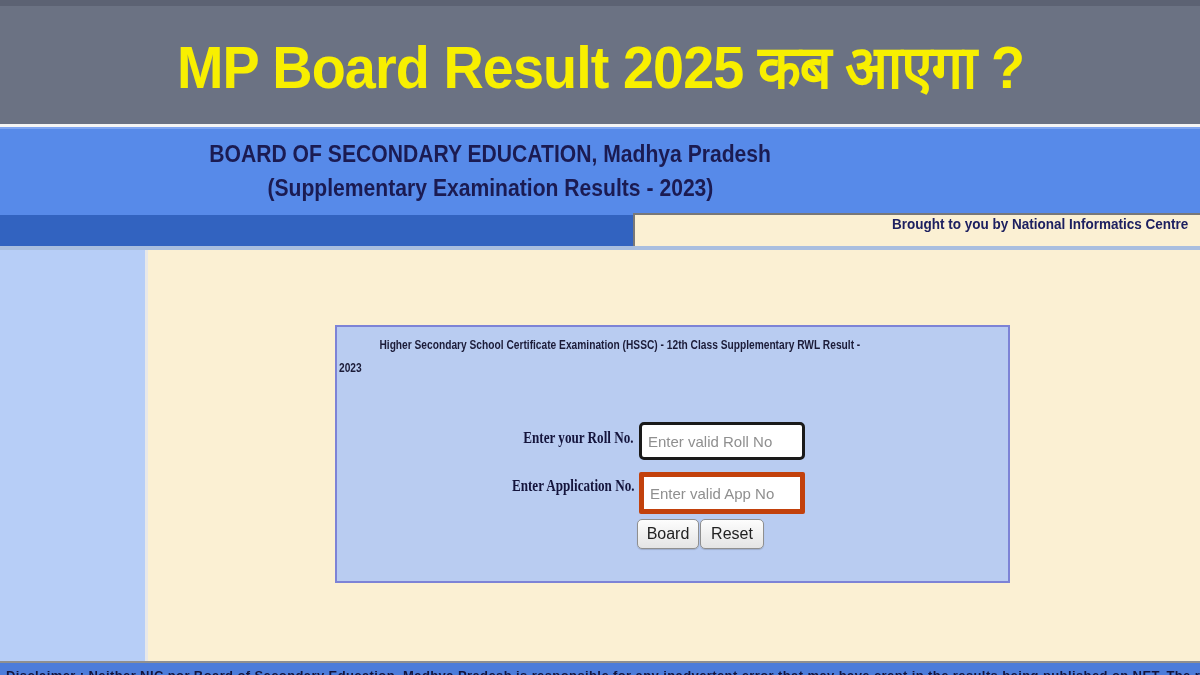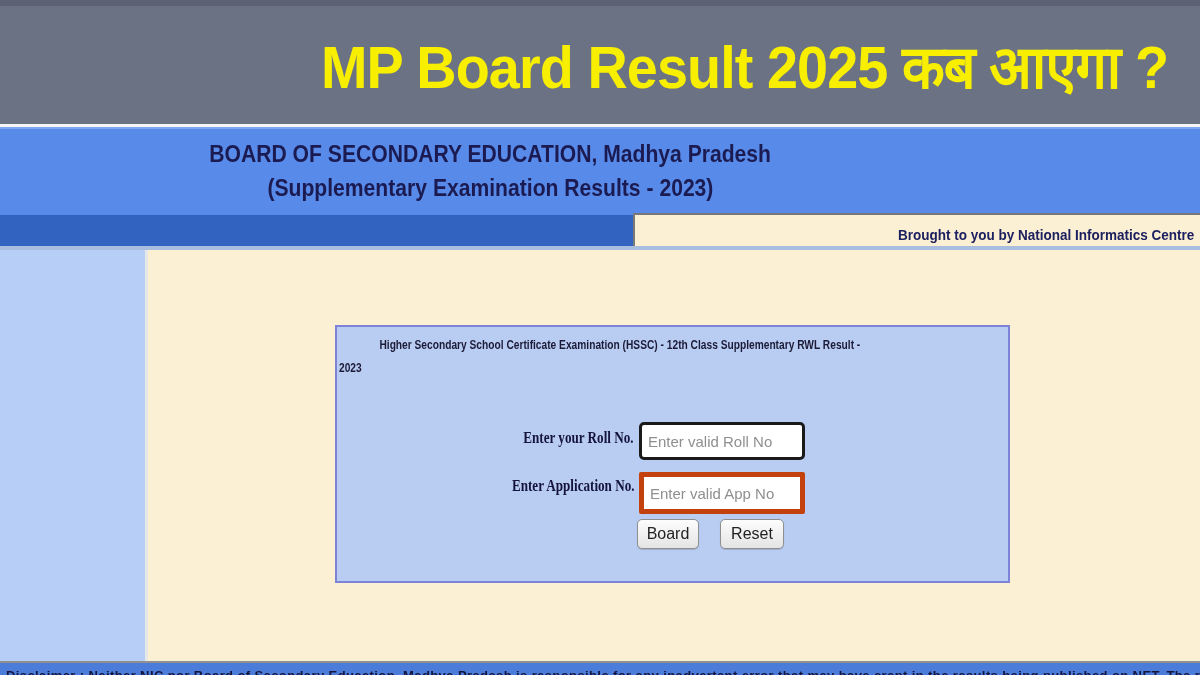--- a/index.html
+++ b/index.html
@@ -3,40 +3,40 @@
 <meta charset="utf-8">
 <style>
   * { margin:0; padding:0; box-sizing:border-box; }
   html,body { background:#2a2a2a; font-family:"Liberation Sans", sans-serif; }
   #screen { position:relative; width:1200px; height:675px; overflow:hidden;
             background:var(--cream); margin:0 auto; }
 
   
   .banner { position:absolute; left:0; top:0; width:1200px; height:124px;
             background:var(--banner-bg); border-top:6px solid #5c6273;
-            display:flex; align-items:center; justify-content:flex-end; }
+            display:flex; align-items:center; justify-content:center; }
   .banner-title { color:var(--banner-text); font-size:60px; font-weight:bold;
             letter-spacing:-1px; white-space:nowrap; display:inline-block;
             transform:scaleX(0.93); transform-origin:center; }
 
   .strip-white { position:absolute; left:0; top:124px; width:1200px; height:3px; background:#f5f5f5; }
 
   
   .board-header { position:absolute; left:0; top:127px; width:1200px; height:88px;
             background:var(--header-bg); border-top:2px solid #7fa6f2; }
   .board-header-inner { width:980px; text-align:center; padding-top:8px; }
   .hline { font-weight:bold; color:var(--header-text); font-size:24px; line-height:34px; }
   .cond88 { display:inline-block; transform:scaleX(0.88); transform-origin:center; white-space:nowrap; }
 
   
   .infobar { position:absolute; left:0; top:215px; width:1200px; height:31px; }
   .infobar-left { position:absolute; left:0; top:0; width:633px; height:31px; background:var(--bar-blue); }
   .infobar-right { position:absolute; left:633px; top:-2px; width:567px; height:43px;
             background:var(--cream); border:2px solid #787878; border-right:none;
-            display:flex; align-items:center; justify-content:flex-end; padding-right:6px; }
+            display:flex; justify-content:flex-end; padding-right:12px; }
   .credit { font-size:15px; font-weight:bold; color:#1d2060; display:inline-block;
             transform:scaleX(0.9); transform-origin:right center; white-space:nowrap; }
 
   .strip-lightblue { position:absolute; left:0; top:246px; width:1200px; height:4px; background:#a9bedf; }
 
   
   .content { position:absolute; left:0; top:250px; width:1200px; height:411px; }
   .sidebar { position:absolute; left:0; top:0; width:145px; height:100%; background:var(--sidebar-blue); }
   .content-divider { position:absolute; left:145px; top:0; width:3px; height:100%; background:#e8e8e8; }
   .main-area { position:absolute; left:148px; top:0; width:1052px; height:100%; background:var(--cream); }
@@ -58,21 +58,21 @@
   .txt-input { position:absolute; left:302px; background:#fff; font-size:15px;
            color:#15803d; padding:16px 6px; font-family:"Liberation Sans", sans-serif; outline:none; }
   .txt-input::placeholder { color:#8f8f8f; opacity:1; }
   .roll-input { top:95px;  width:166px; height:32px; border:3px solid #1a1a1a; border-radius:5px; }
   .app-input  { top:145px; width:166px; height:30px; border:5px solid #c2410c; border-radius:2px; }
 
   .btn { position:absolute; top:192px; height:30px; border:1px solid #8f8f8f; border-radius:5px;
          background:linear-gradient(#fdfdfd,#e4e4e4); font-size:16px; color:#222;
          font-family:"Liberation Sans", sans-serif; cursor:pointer; box-shadow:0 1px 1px rgba(0,0,0,0.15); }
   .submit-btn { left:300px; width:62px; }
-  .reset-btn  { left:383px; width:64px; }
+  .reset-btn  { left:363px; width:64px; }
 
   
   .footer-line  { position:absolute; left:0; top:661px; width:1200px; height:2px; background:#8f8f8f; }
   .footer-strip { position:absolute; left:0; top:663px; width:1200px; height:12px;
            background:var(--footer-blue); overflow:hidden; }
   .footer-text { font-size:13px; font-weight:bold; color:#14143c; white-space:nowrap;
            margin-top:5px; padding-left:6px; letter-spacing:0.4px; }
 </style>
 </head>
 <body>

